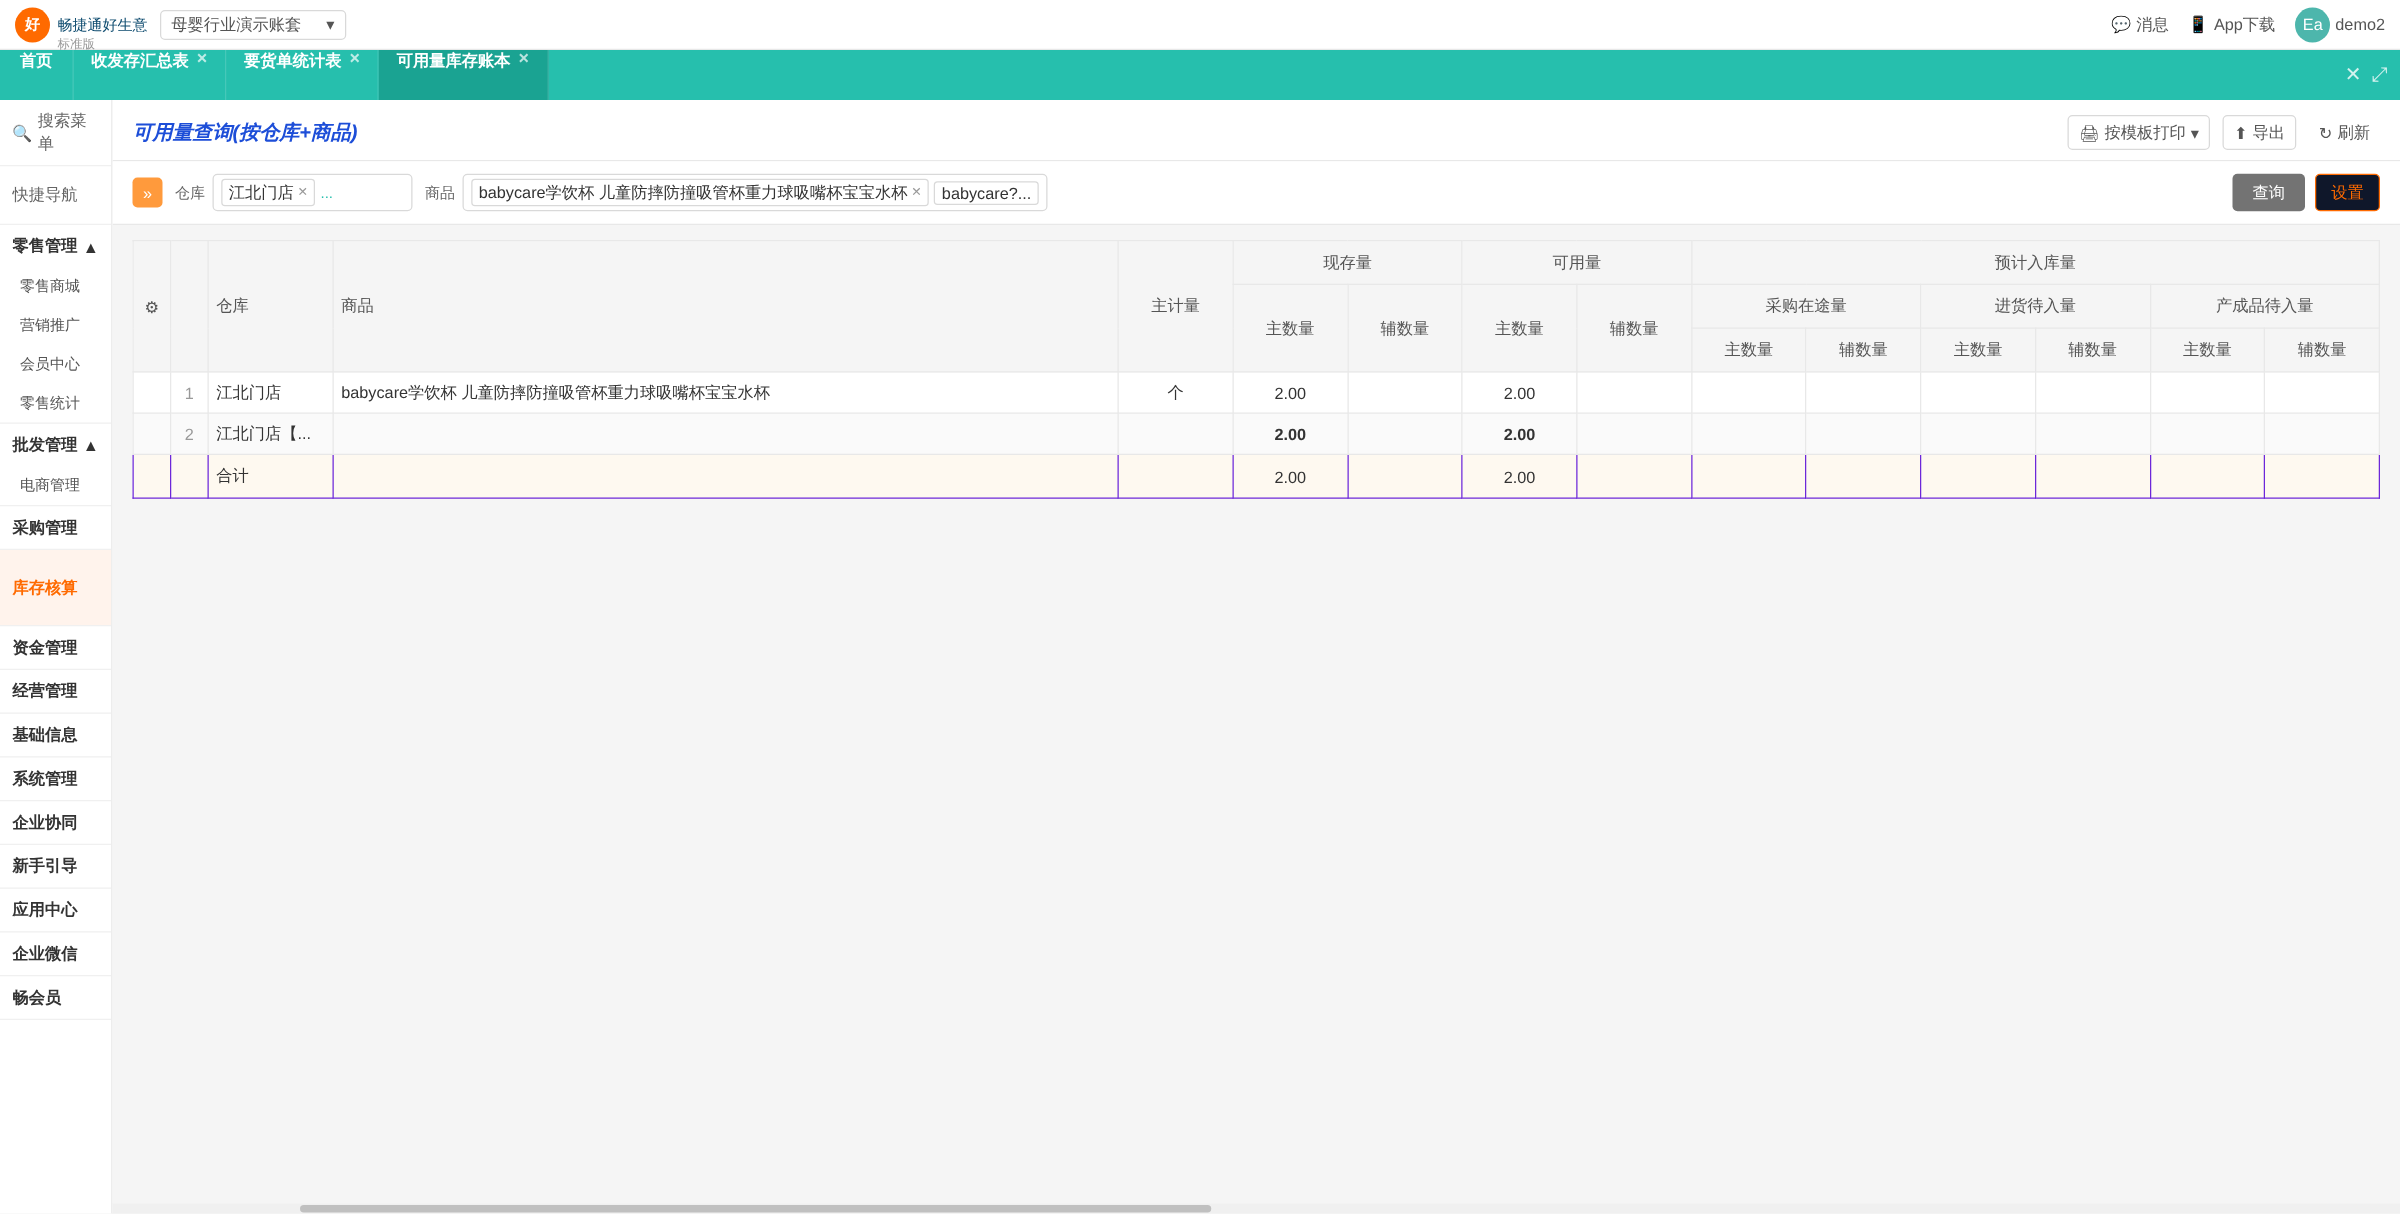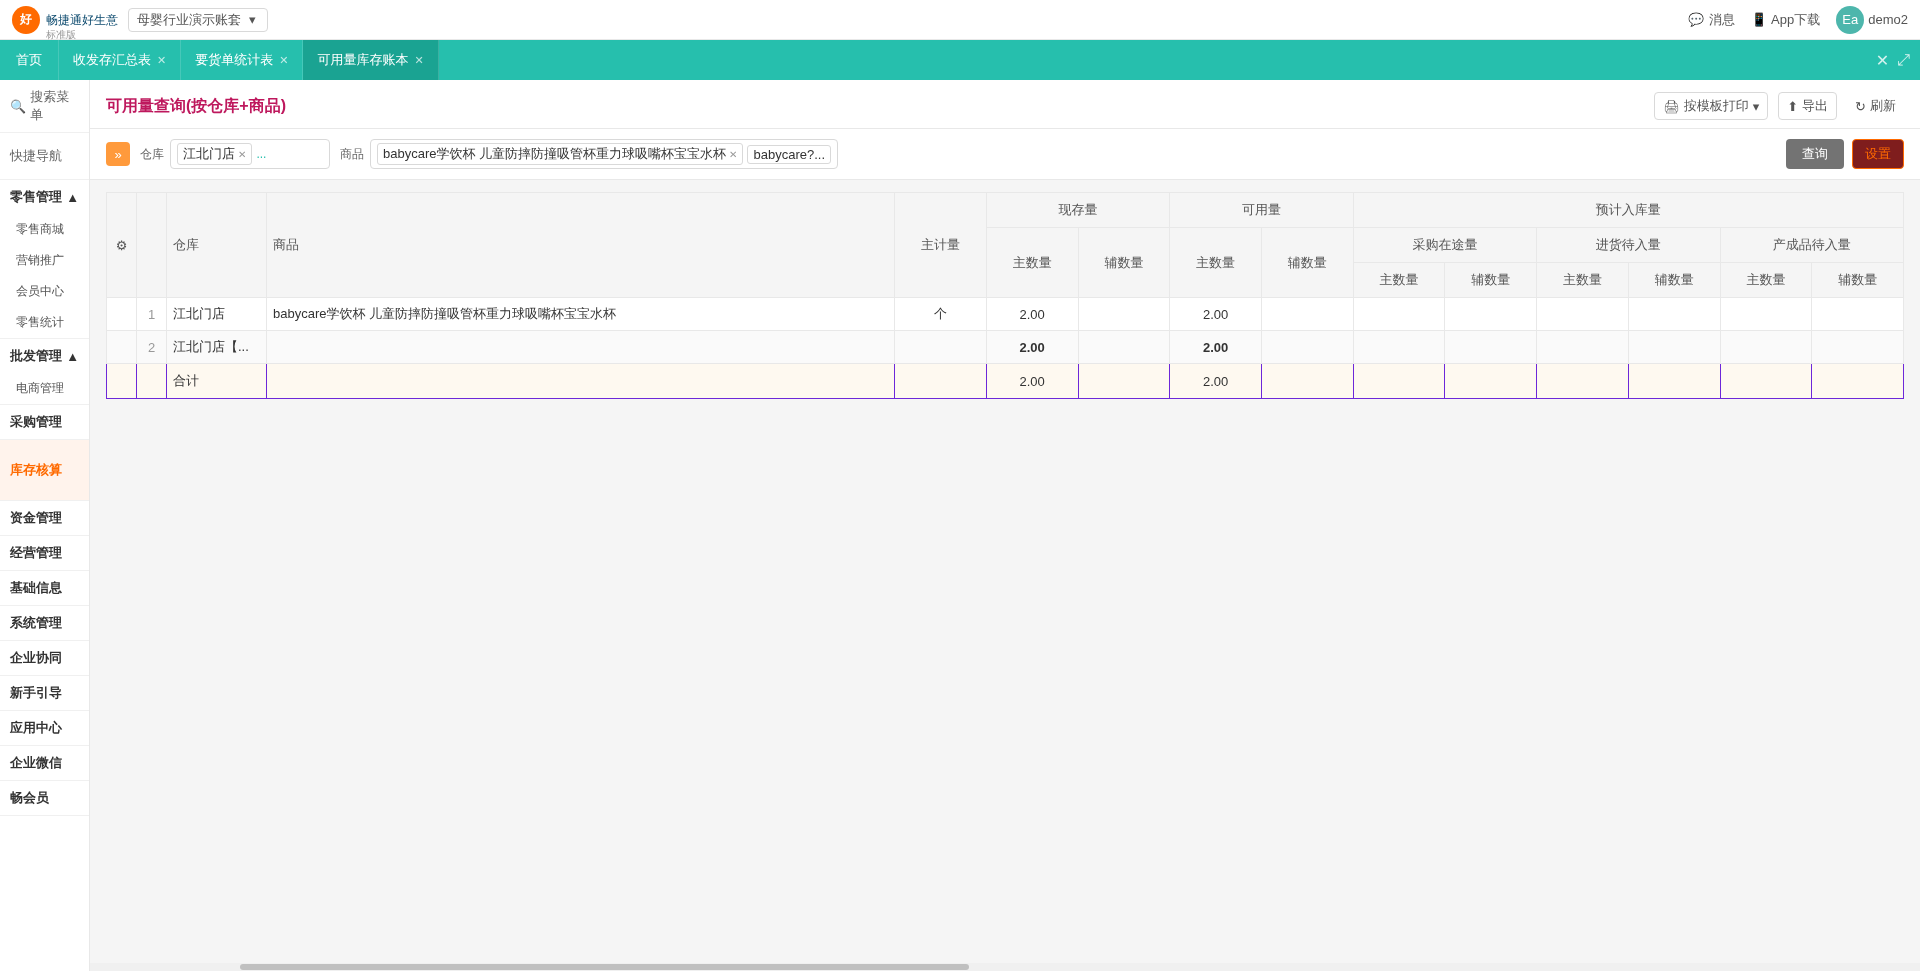--- a/index.html
+++ b/index.html
@@ -14,44 +14,44 @@
       justify-content: space-between;
       padding: 0 12px;
       border-bottom: 1px solid #e8e8e8;
       flex-shrink: 0;
     }
     .top-bar-left { display: flex; align-items: center; gap: 10px; }
     .logo-area { display: flex; align-items: center; gap: 6px; }
     .logo-icon { width: 28px; height: 28px; background: #ff6a00; border-radius: 50%; display: flex; align-items: center; justify-content: center; color: #fff; font-size: 12px; font-weight: bold; }
     .logo-text { font-size: 12px; color: #0c4a6e; line-height: 1.2; margin-top: 16px; }
     .logo-sub { font-size: 10px; color: #999; }
-    .industry-selector { display: flex; align-items: center; gap: 8px; border: 1px solid #d9d9d9; border-radius: 4px; padding: 2px 8px; cursor: pointer; color: #555; font-size: 12px; min-width: 140px; }
+    .industry-selector { display: flex; align-items: center; gap: 20px; border: 1px solid #d9d9d9; border-radius: 4px; padding: 2px 8px; cursor: pointer; color: #555; font-size: 12px; min-width: 140px; }
     .top-bar-right { display: flex; align-items: center; gap: 16px; }
     .top-right-item { display: flex; align-items: center; gap: 4px; cursor: pointer; color: #555; font-size: 12px; }
     .user-avatar { width: 28px; height: 28px; border-radius: 50%; background: #4db6ac; display: flex; align-items: center; justify-content: center; color: #fff; font-size: 12px; overflow: hidden; }
 
     
     .nav-tabs {
       height: 40px;
       background: #26bfad;
       display: flex;
       align-items: stretch;
       flex-shrink: 0;
       position: relative;
     }
     .nav-tab {
       display: flex;
-      align-items: center;
       padding: 0 14px;
       cursor: pointer;
       color: #fff;
       font-size: 13px;
       gap: 6px;
       white-space: nowrap;
       border-right: 1px solid rgba(255,255,255,0.15);
+      font-weight: bold;
     }
     .nav-tab.active {
       background: #1aa392;
     }
     .nav-tab .close-btn { font-size: 11px; opacity: 0.7; }
     .nav-tab-home { padding: 0 16px; }
     .nav-tabs-right { margin-left: auto; display: flex; align-items: center; gap: 8px; padding-right: 10px; }
     .nav-tab-action { color: #fff; cursor: pointer; font-size: 16px; opacity: 0.8; }
 
     
@@ -128,21 +128,21 @@
     
     .page-header {
       background: #fff;
       padding: 12px 16px 8px 16px;
       border-bottom: 1px solid #e8e8e8;
       display: flex;
       align-items: center;
       justify-content: space-between;
       flex-shrink: 0;
     }
-    .page-title { font-size: 16px; font-weight: bold; color: #be185d; }
+    .page-title { font-size: 16px; font-weight: bold; color: #1d4ed8; font-style: italic; }
     .page-actions { display: flex; align-items: center; gap: 10px; }
     .page-action-btn {
       display: flex;
       align-items: center;
       gap: 4px;
       font-size: 12px;
       color: #555;
       cursor: pointer;
       padding: 4px 8px;
       border: 1px solid #d9d9d9;
@@ -214,21 +214,21 @@
     .btn-query {
       background: #737373;
       color: #fff;
       border: none;
       border-radius: 4px;
       padding: 5px 16px;
       cursor: pointer;
       font-size: 13px;
     }
     .btn-settings {
-      background: #7f1d1d;
+      background: #0f172a;
       color: #ff6a00;
       border: 1px solid #ff6a00;
       border-radius: 4px;
       padding: 5px 12px;
       cursor: pointer;
       font-size: 13px;
     }
 
     
     .table-area {

